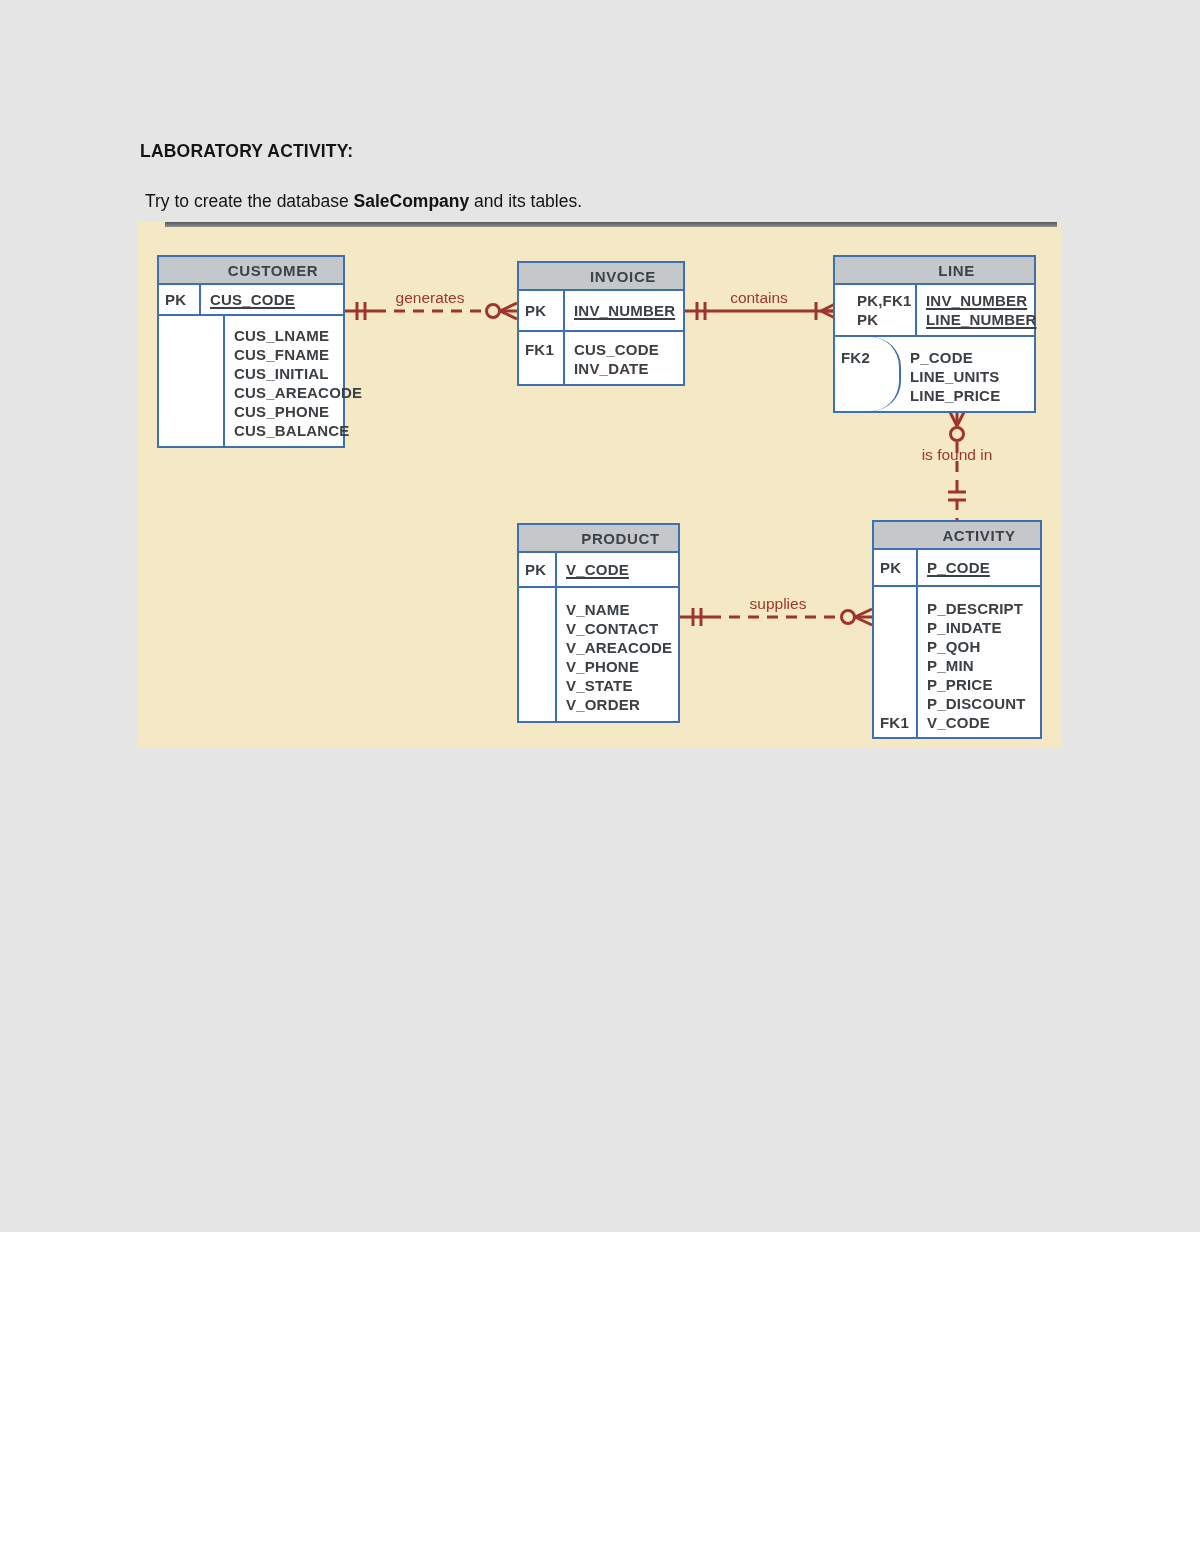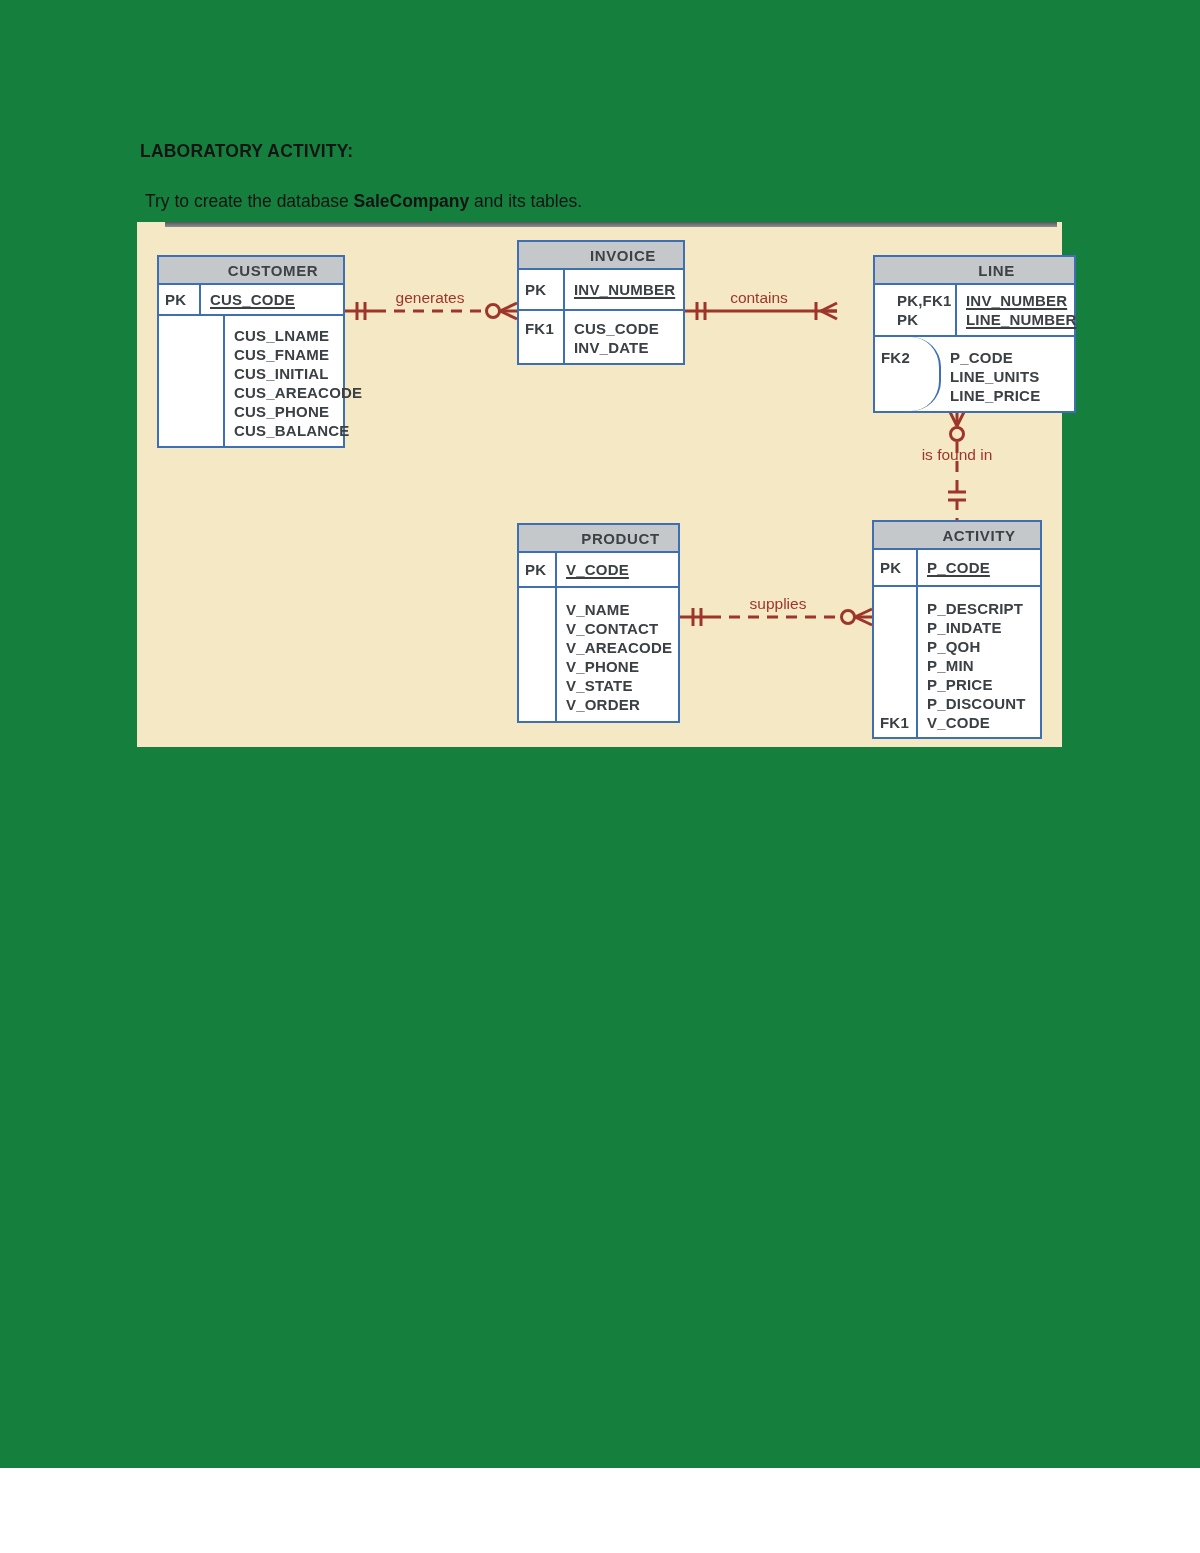--- a/index.html
+++ b/index.html
@@ -1,19 +1,19 @@
 <!DOCTYPE html>
 <html style="--beige: #f5e9c5; --blue: #3e6fb2; --hgray: #c4c8cb; --etext: #3b4045; --brick: #9e352b;"><head>
 <meta charset="utf-8">
 <style>
   :root{
     --beige:#f5e9c5; --blue:#3e6fb2; --hgray:#c4c8cb; --etext:#3b4045; --brick:#9e352b;
   }
   html,body{margin:0;padding:0;background:#ffffff;}
-  .page{position:relative;width:1200px;height:1468px;background:#15803d;
+  .page{position:relative;width:1200px;height:1232px;background:#e5e5e5;
         font-family:"Liberation Sans",sans-serif;overflow:hidden;}
   .page-title{position:absolute;left:140px;top:141px;margin:0;font-size:17.5px;
         font-weight:bold;color:#141414;letter-spacing:.2px;}
   .intro{position:absolute;left:140px;top:186px;margin:5px;font-size:17.5px;color:#141414;}
   .intro b{font-weight:bold;}
   .diagram{position:absolute;left:137px;top:222px;width:925px;height:525px;background:var(--beige);}
   .top-strip{position:absolute;left:28px;right:5px;top:0;height:5px;
         background:linear-gradient(#55585a,#8d9092);}
   svg.connectors{position:absolute;left:0;top:0;width:925px;height:525px;}
   svg.connectors text{font-family:"Liberation Sans",sans-serif;font-size:15.5px;}
@@ -106,21 +106,21 @@
               <div class="line">CUS_LNAME</div>
               <div class="line">CUS_FNAME</div>
               <div class="line">CUS_INITIAL</div>
               <div class="line">CUS_AREACODE</div>
               <div class="line">CUS_PHONE</div>
               <div class="line">CUS_BALANCE</div>
             </div>
           </div>
         </div>
     </div>
-    <div class="entity" style="left: 380px; top: 18px; width: 168px;">
+    <div class="entity" style="left: 380px; top: 39px; width: 168px;">
       <div class="entity-header">INVOICE</div>
       <div class="sections">
           <div class="section" style="grid-template-columns: 46px 1fr;">
             <div class="keycol" style="padding: 10px 0px 10px 6px;">
               <div class="line">PK</div>
             </div>
             <div class="attrcol" style="padding: 10px 0px 10px 9px;">
               <div class="line u">INV_NUMBER</div>
             </div>
           </div>
@@ -129,21 +129,21 @@
               <div class="line">FK1</div>
               <div class="line">&nbsp;</div>
             </div>
             <div class="attrcol" style="padding: 8px 0px 6px 9px;">
               <div class="line">CUS_CODE</div>
               <div class="line">INV_DATE</div>
             </div>
           </div>
         </div>
     </div>
-    <div class="entity" style="left: 736px; top: 33px; width: 203px;">
+    <div class="entity" style="left: 696px; top: 33px; width: 203px;">
       <div class="entity-header">LINE</div>
       <div class="sections">
           <div class="section" style="grid-template-columns: 66px 1fr; padding-left: 16px;">
             <div class="keycol" style="padding: 6px 0px 6px 6px;">
               <div class="line">PK,FK1</div>
               <div class="line">PK</div>
             </div>
             <div class="attrcol" style="padding: 6px 0px 6px 9px;">
               <div class="line u">INV_NUMBER</div>
               <div class="line u">LINE_NUMBER</div>

